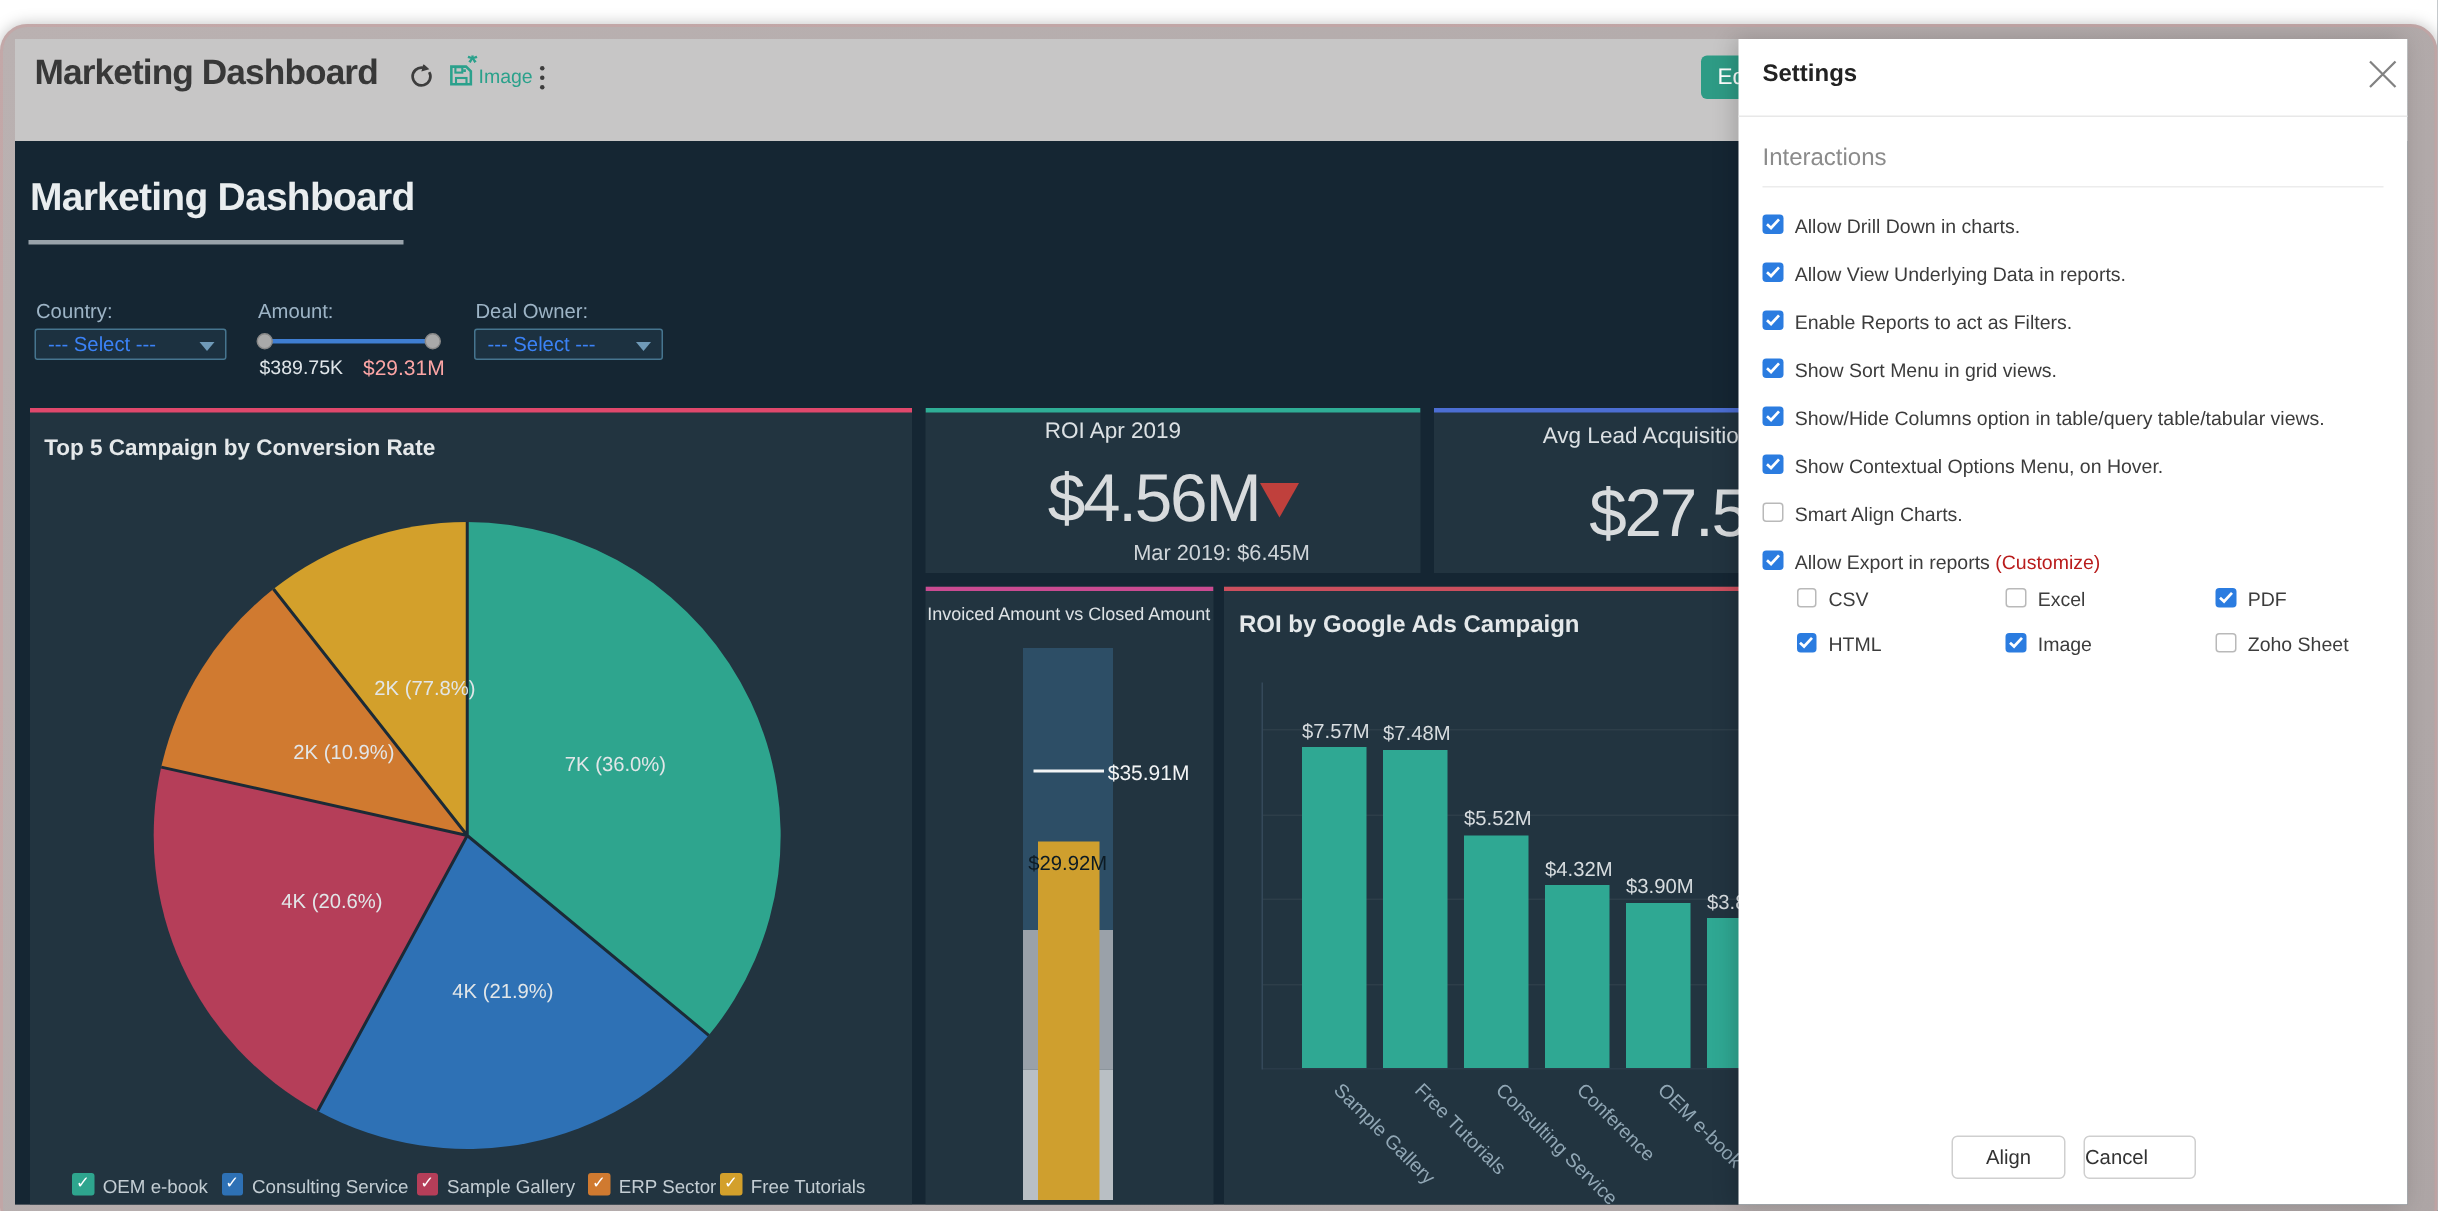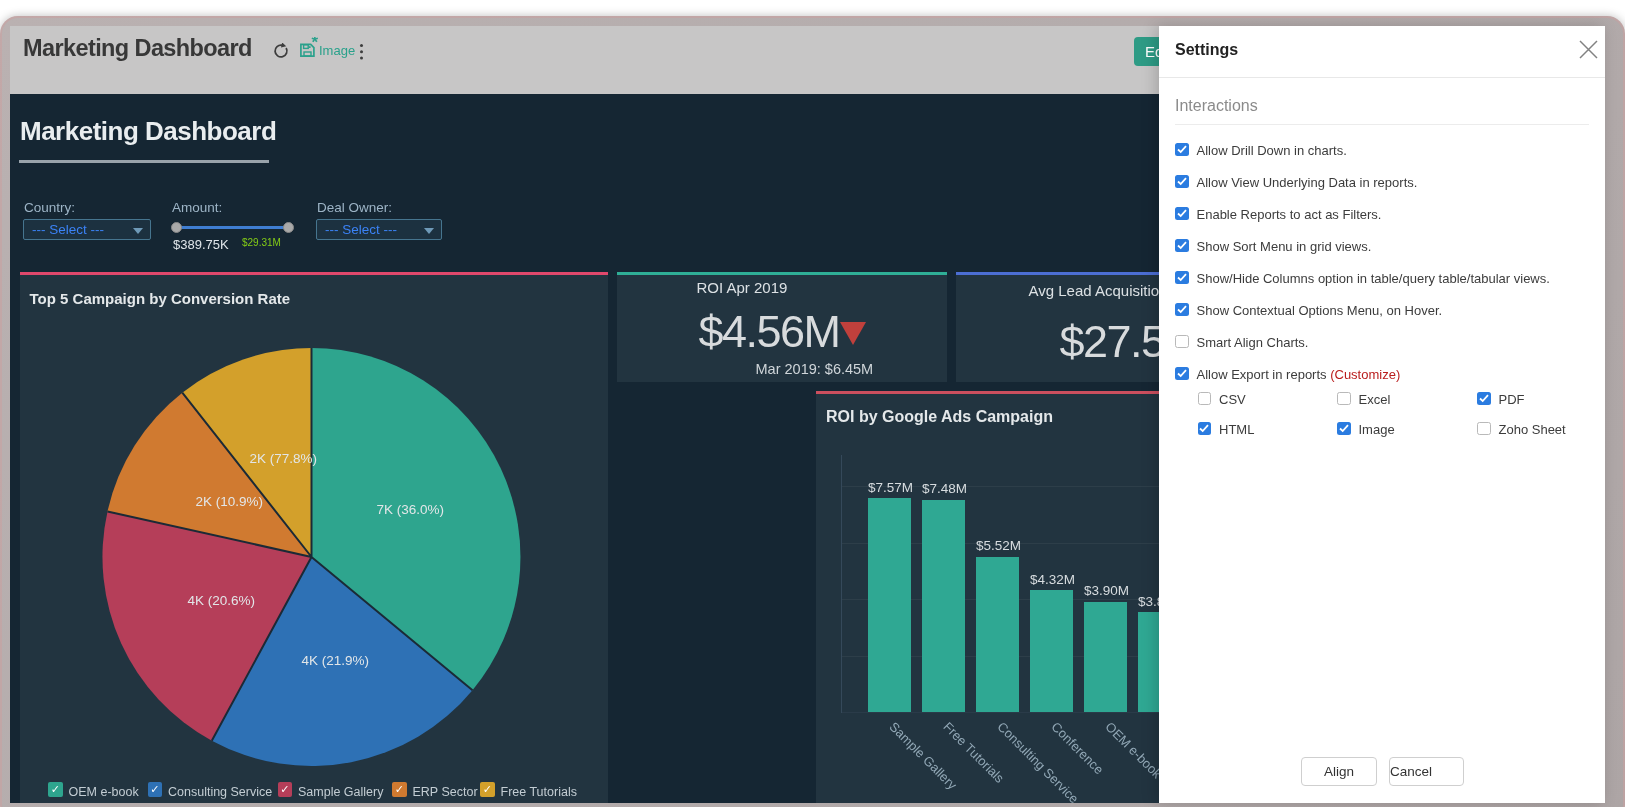--- a/index.html
+++ b/index.html
@@ -68,21 +68,21 @@
       <div class="flabel" style="left:14px;top:106px;">Country:</div>
       <div class="fselect" style="left:13px;top:125px;">
           <span class="tx">--- Select ---</span>
           <span class="ar"></span>
         </div>
       <div class="flabel" style="left:162px;top:106px;">Amount:</div>
       <div style="position:absolute;left:166px;top:132px;width:114px;height:3px;background:#3f7ed2;"></div>
       <div style="position:absolute;left:161px;top:128px;width:11px;height:11px;border-radius:50%;background:#a9a9a9;border:1px solid #888;box-sizing:border-box;"></div>
       <div style="position:absolute;left:273px;top:128px;width:11px;height:11px;border-radius:50%;background:#a9a9a9;border:1px solid #888;box-sizing:border-box;"></div>
       <div style="position:absolute;left:163px;top:143px;font-size:13px;color:#dfe5e9;">$389.75K</div>
-      <div style="position:absolute;left:232px;top:143px;font-size:10px;color:#84cc16;">$29.31M</div>
+      <div style="position:absolute;left:232px;top:143px;font-size:14px;color:#fca5a5;">$29.31M</div>
       <div class="flabel" style="left:307px;top:106px;">Deal Owner:</div>
       <div class="fselect" style="left:306px;top:125px;width:126px;">
           <span class="tx">--- Select ---</span>
           <span class="ar"></span>
         </div>
 
       <div class="panel" style="left:9.5px;top:177.5px;width:588.3px;height:531.5px;overflow:hidden;">
         <div class="tbar" style="background:#e0486c;"></div>
           <div class="ptitle" style="left:10px;top:18px;font-size:15px;">Top 5 Campaign by Conversion Rate</div>
         <svg width="588" height="528" viewBox="0 0 588 528" style="position:absolute;left:0;top:3px;">
@@ -115,20 +115,31 @@
         <div style="position:absolute;left:223px;top:50px;width:0;height:0;border-left:13px solid transparent;border-right:13px solid transparent;border-top:23px solid #c0403c;"></div>
         <div style="position:absolute;left:139px;top:89.5px;font-size:14.5px;color:#cfd5d9;">Mar 2019: $6.45M</div>
       </div>
 
       <div class="panel" style="left:945.5px;top:177.5px;width:330px;height:110.5px;overflow:hidden;">
         <div class="tbar" style="background:#4c6ed3;"></div>
           <div style="position:absolute;left:73px;top:10.5px;font-size:15px;color:#dce1e4;">Avg Lead Acquisition Cost</div>
         <div style="position:absolute;left:104px;top:44px;font-size:45px;letter-spacing:-1.5px;color:#d8dbdd;">$27.58M</div>
       </div>
 
+      <div class="panel" style="left:606.5px;top:296.5px;width:192px;height:412.5px;overflow:hidden;">
+        <div class="tbar" style="background:#ca4b92;"></div>
+          <div style="position:absolute;left:-5px;top:11.5px;width:202px;text-align:center;font-size:12px;color:#dde2e5;white-space:nowrap;">Invoiced Amount vs Closed Amount</div>
+        <div style="position:absolute;left:65.5px;top:41.5px;width:59.5px;height:188px;background:#2d4e66;"></div>
+        <div style="position:absolute;left:65.5px;top:229.5px;width:59.5px;height:93px;background:#9aa1a9;"></div>
+        <div style="position:absolute;left:65.5px;top:322.5px;width:59.5px;height:87px;background:#b9bfc4;"></div>
+        <div style="position:absolute;left:75px;top:170px;width:41.5px;height:239.5px;background:#cf9f2e;"></div>
+        <div style="position:absolute;left:72.5px;top:122px;width:46.5px;height:2.5px;background:#f2f4f5;"></div>
+        <div style="position:absolute;left:122px;top:116px;font-size:14px;color:#f2f4f5;">$35.91M</div>
+        <div style="position:absolute;left:69px;top:177px;font-size:13.5px;color:#0d1b24;">$29.92M</div>
+      </div>
 
       <div class="panel" style="left:805.5px;top:296.5px;width:470px;height:412.5px;overflow:hidden;">
         <div class="tbar" style="background:#cc4f5e;"></div>
           <div class="ptitle" style="left:10.5px;top:17px;font-size:16px;">ROI by Google Ads Campaign</div>
         <div style="position:absolute;left:25.5px;top:64.5px;width:1px;height:257.5px;background:#35495a;"></div>
         <div class="grid" style="top:95.5px;"></div>
         <div class="grid" style="top:152px;"></div>
         <div class="grid" style="top:208.5px;"></div>
         <div class="grid" style="top:265px;"></div>
         <div style="position:absolute;left:26px;top:321.8px;width:430px;height:1px;background:#2a3b49;"></div>

